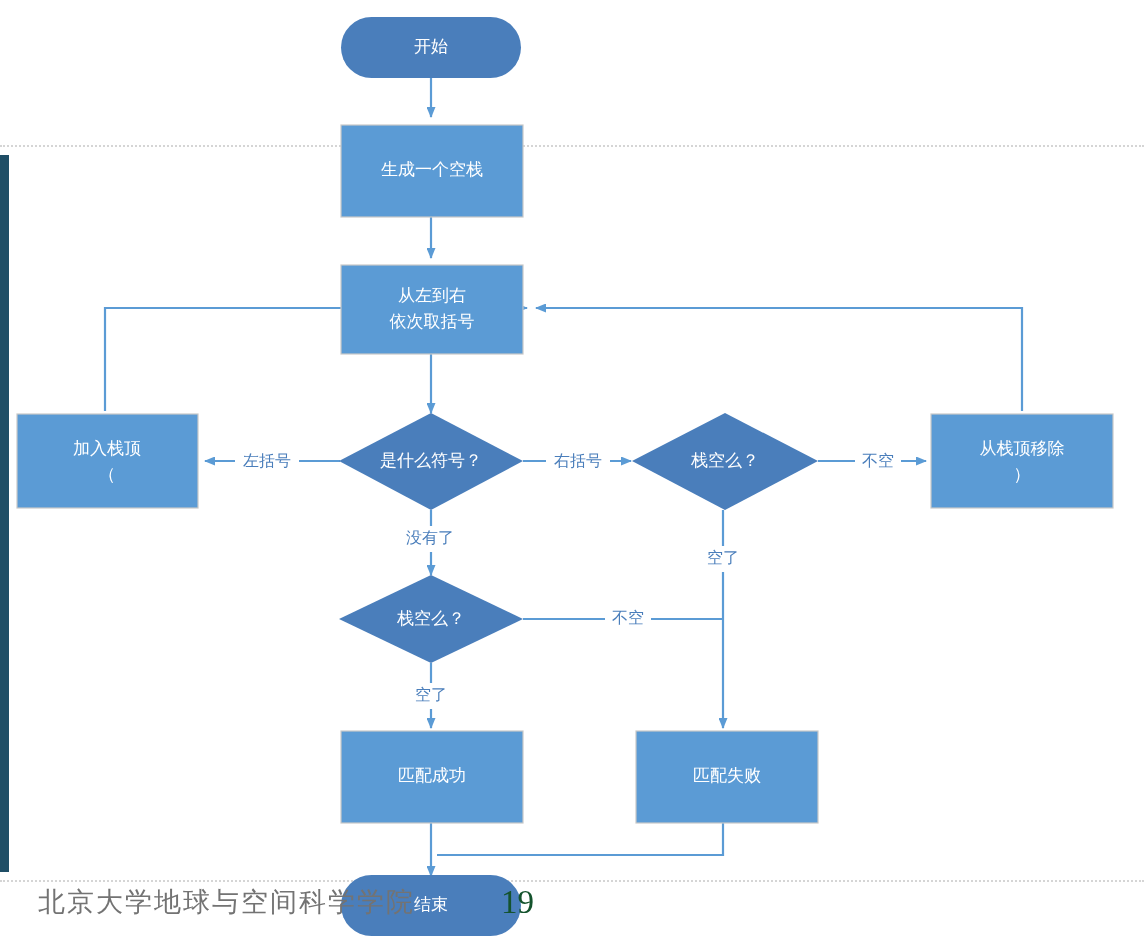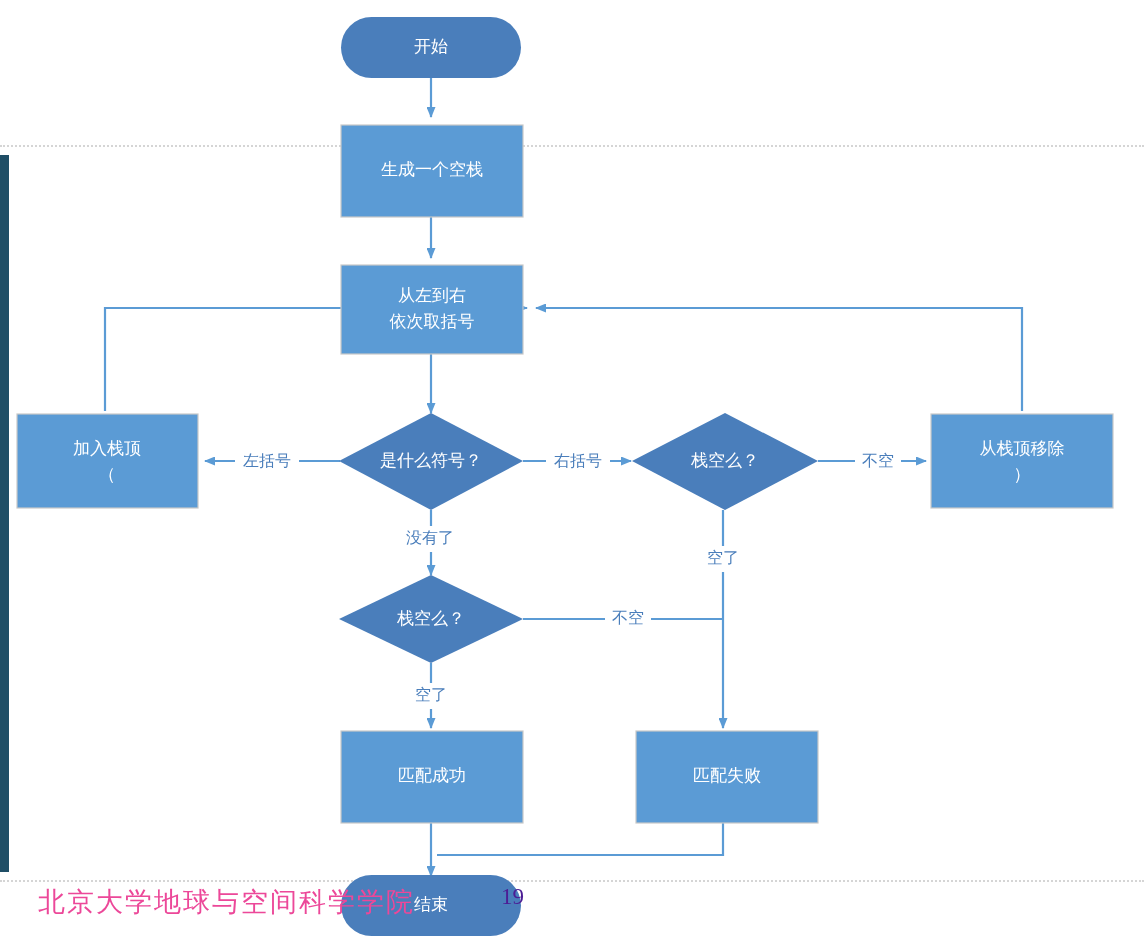--- a/index.html
+++ b/index.html
@@ -55,31 +55,31 @@
     stroke: #5B9BD5;
     stroke-width: 2.2;
     fill: none;
   }
   .footer-text {
     position: absolute;
     left: 38px;
     top: 884px;
     font-family: "Liberation Serif", "DejaVu Serif", serif;
     font-size: 27px;
-    color: #ec4899;
+    color: #737373;
     letter-spacing: 2px;
     white-space: nowrap;
   }
   .page-num {
     position: absolute;
     left: 501px;
     top: 884px;
     font-family: "Liberation Serif", "DejaVu Serif", serif;
-    font-size: 23px;
-    color: #4c1d95;
+    font-size: 33px;
+    color: #14532d;
     white-space: nowrap;
   }
   .side-bar {
     position: absolute;
     left: 0px;
     top: 155px;
     width: 9px;
     height: 717px;
     background: #1F4E66;
   }

